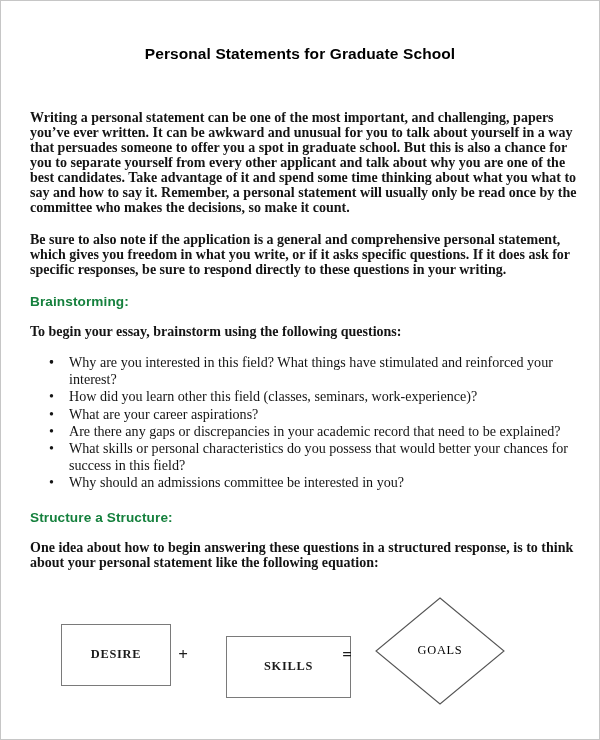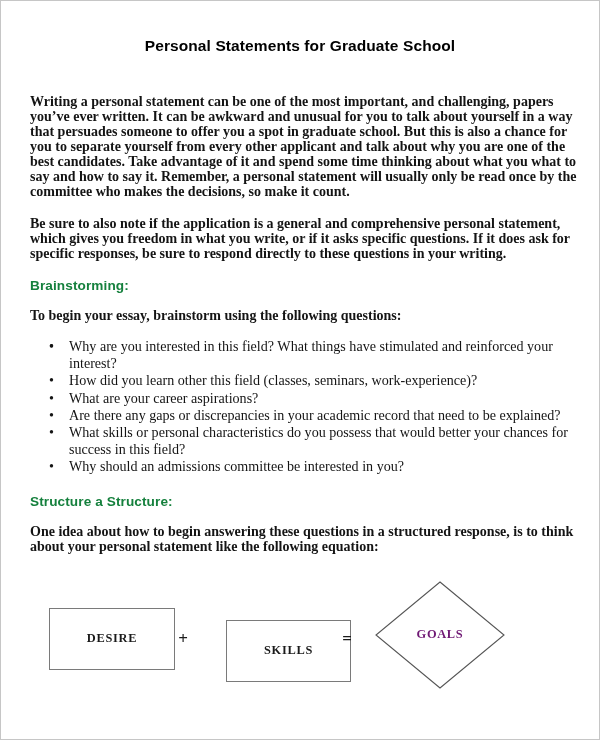--- a/index.html
+++ b/index.html
@@ -25,21 +25,21 @@
     padding: 0;
   }
 
   
   .doc-title {
     font-family: "Liberation Sans", "DejaVu Sans", sans-serif;
     font-weight: bold;
     font-size: 15.5px;
     text-align: center;
     letter-spacing: 0.1px;
-    margin: 8px;
+    margin: 16px;
     padding: 28px 0 0 0;
     color: #000000;
   }
 
   
   .content {
     padding: 0 22px 0 29px;
   }
 
   p.para {
@@ -105,21 +105,21 @@
     background: #ffffff;
     display: flex;
     align-items: center;
     justify-content: center;
     font-family: "Liberation Serif", "DejaVu Serif", serif;
     font-weight: bold;
     font-size: 12.4px;
     letter-spacing: 0.7px;
     color: #1b1b1b;
   }
-  #box-desire { left: 19px;  top: 28px; width: 126px; height: 62px; }
+  #box-desire { left: 31px;  top: 28px; width: 110px; height: 62px; }
   #box-skills { left: 196px; top: 28px; width: 125px; height: 62px; margin-top: 12px; }
 
   .eq-op {
     position: absolute;
     font-family: "Liberation Serif", "DejaVu Serif", serif;
     font-weight: bold;
     font-size: 17px;
     color: #1b1b1b;
     top: 49px;
     text-align: center;
@@ -139,24 +139,24 @@
   .eq-diamond .dia-label {
     position: absolute;
     left: 0;
     top: 0;
     width: 132px;
     height: 110px;
     display: flex;
     align-items: center;
     justify-content: center;
     font-family: "Liberation Serif", "DejaVu Serif", serif;
-    font-weight: bold;
+    font-weight: normal;
     font-size: 12.4px;
     letter-spacing: 0.7px;
-    color: #701a75;
+    color: #000000;
   }
 </style>
 </head>
 <body>
 
 <div id="page">
 
   <h1 class="doc-title">Personal Statements for Graduate School</h1>
 
   <div class="content">

